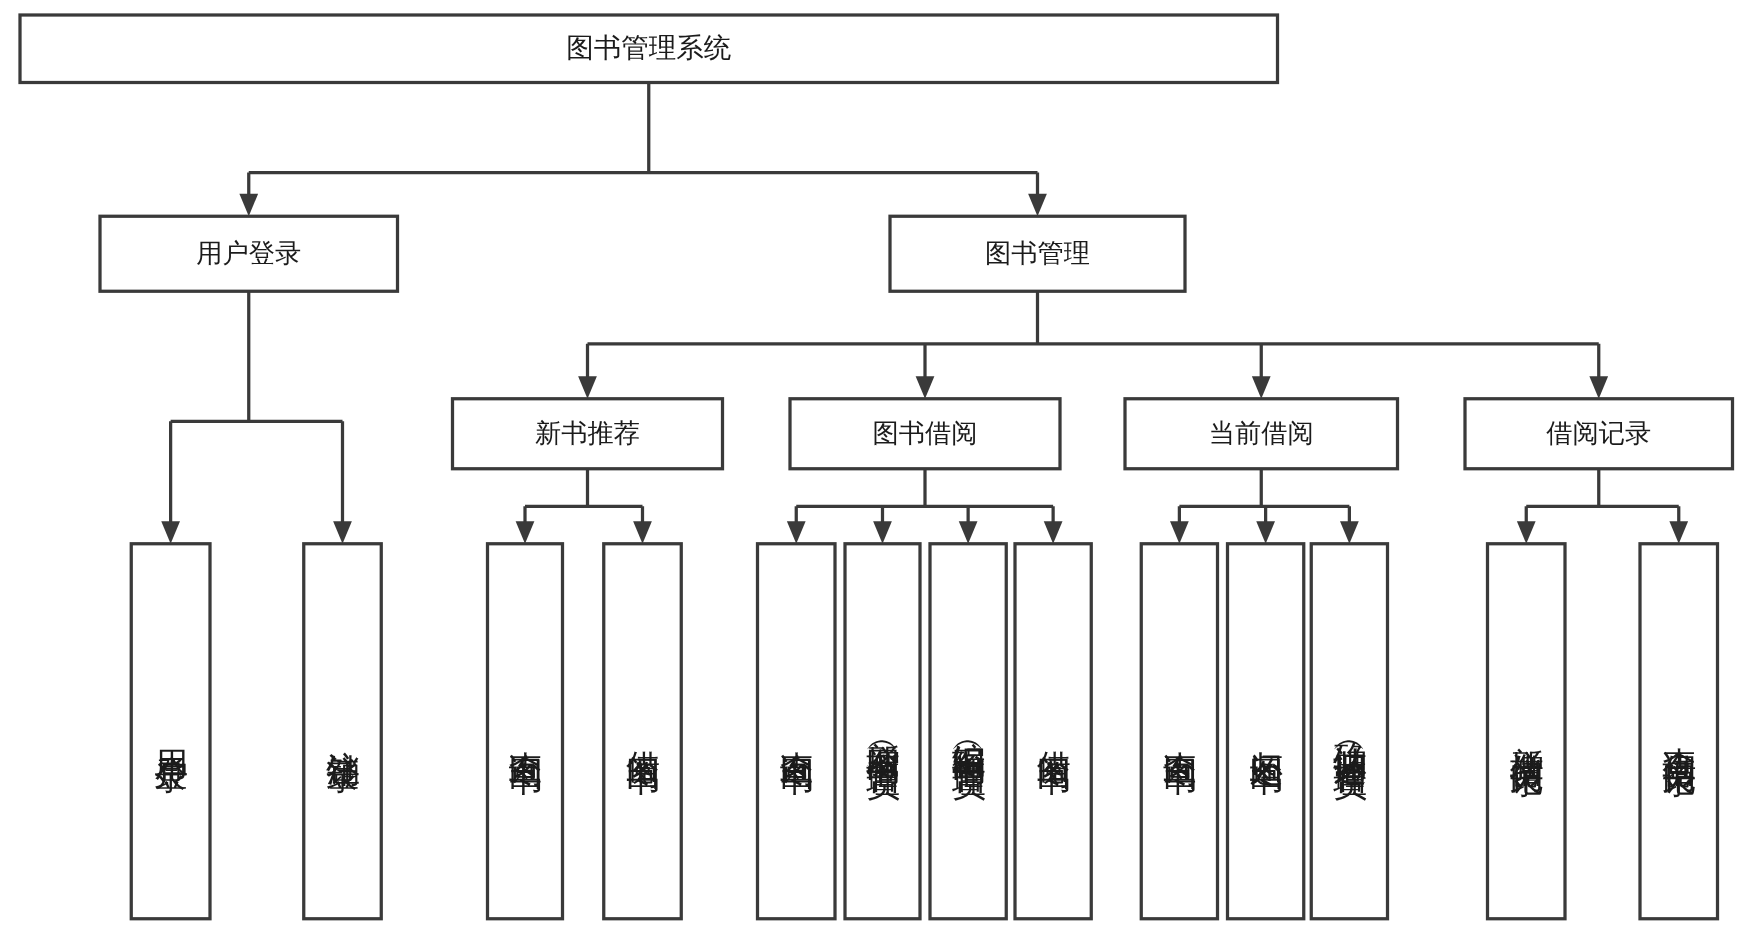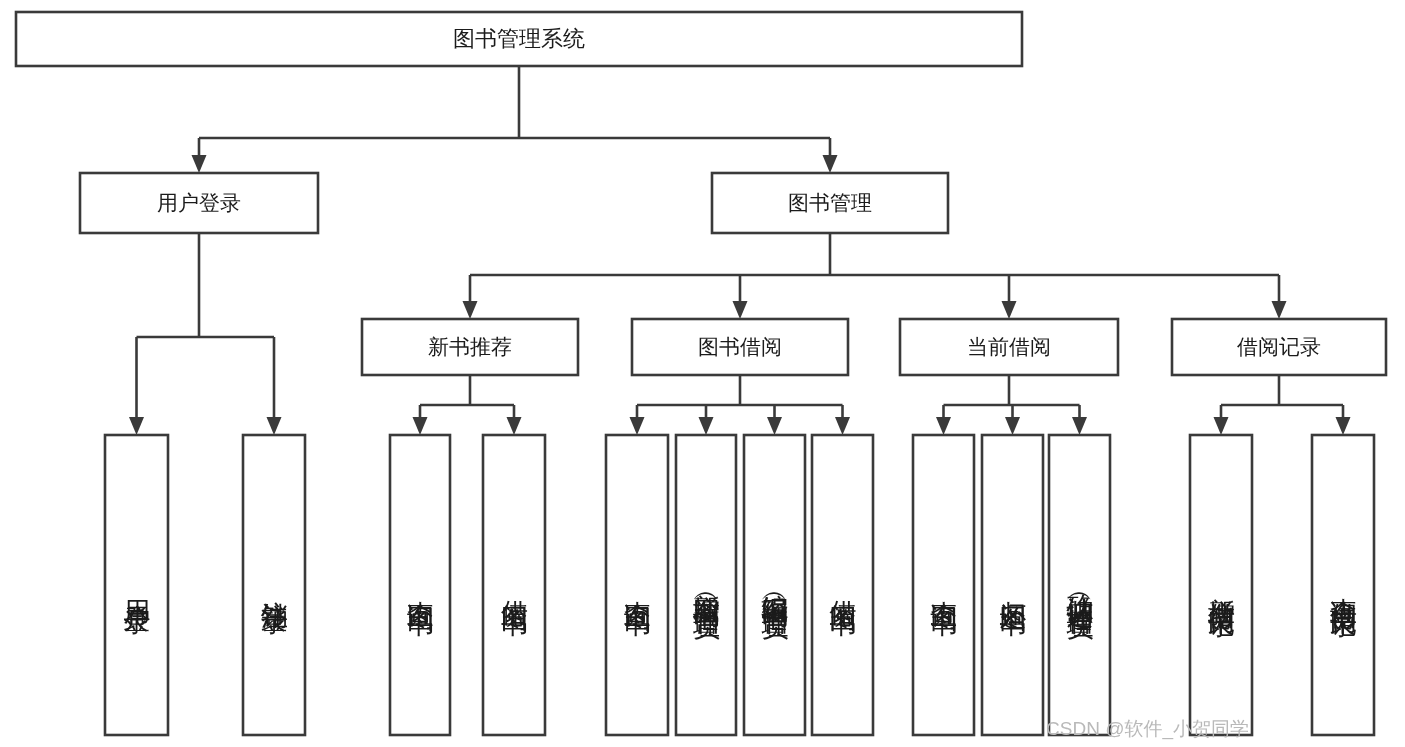--- a/index.html
+++ b/index.html
@@ -215,14 +215,13 @@
       <div class="leaf-label-wrap" style="left: 1049px; top: 434px; width: 61px; height: 300px;">
         <div class="leaf-label">确认归还（管理员）</div>
       </div>
       <div class="leaf-label-wrap" style="left: 1190px; top: 434px; width: 62px; height: 300px;">
         <div class="leaf-label">新增借阅记录</div>
       </div>
       <div class="leaf-label-wrap" style="left: 1312px; top: 434px; width: 62px; height: 300px;">
         <div class="leaf-label">查询借阅记录</div>
       </div>
     </div>
-  <div class="watermark">CSDN @软件_小贺同学</div>
 </div>
 
 </body></html>

